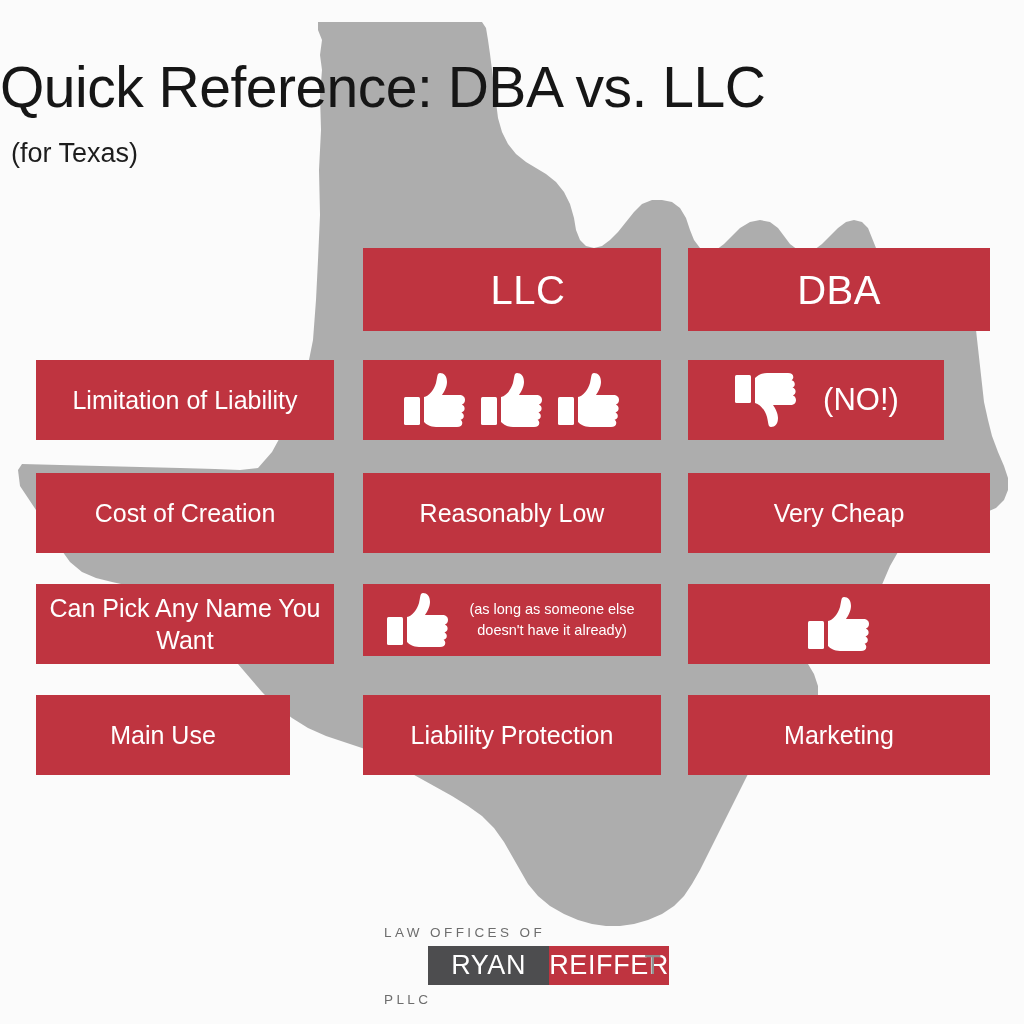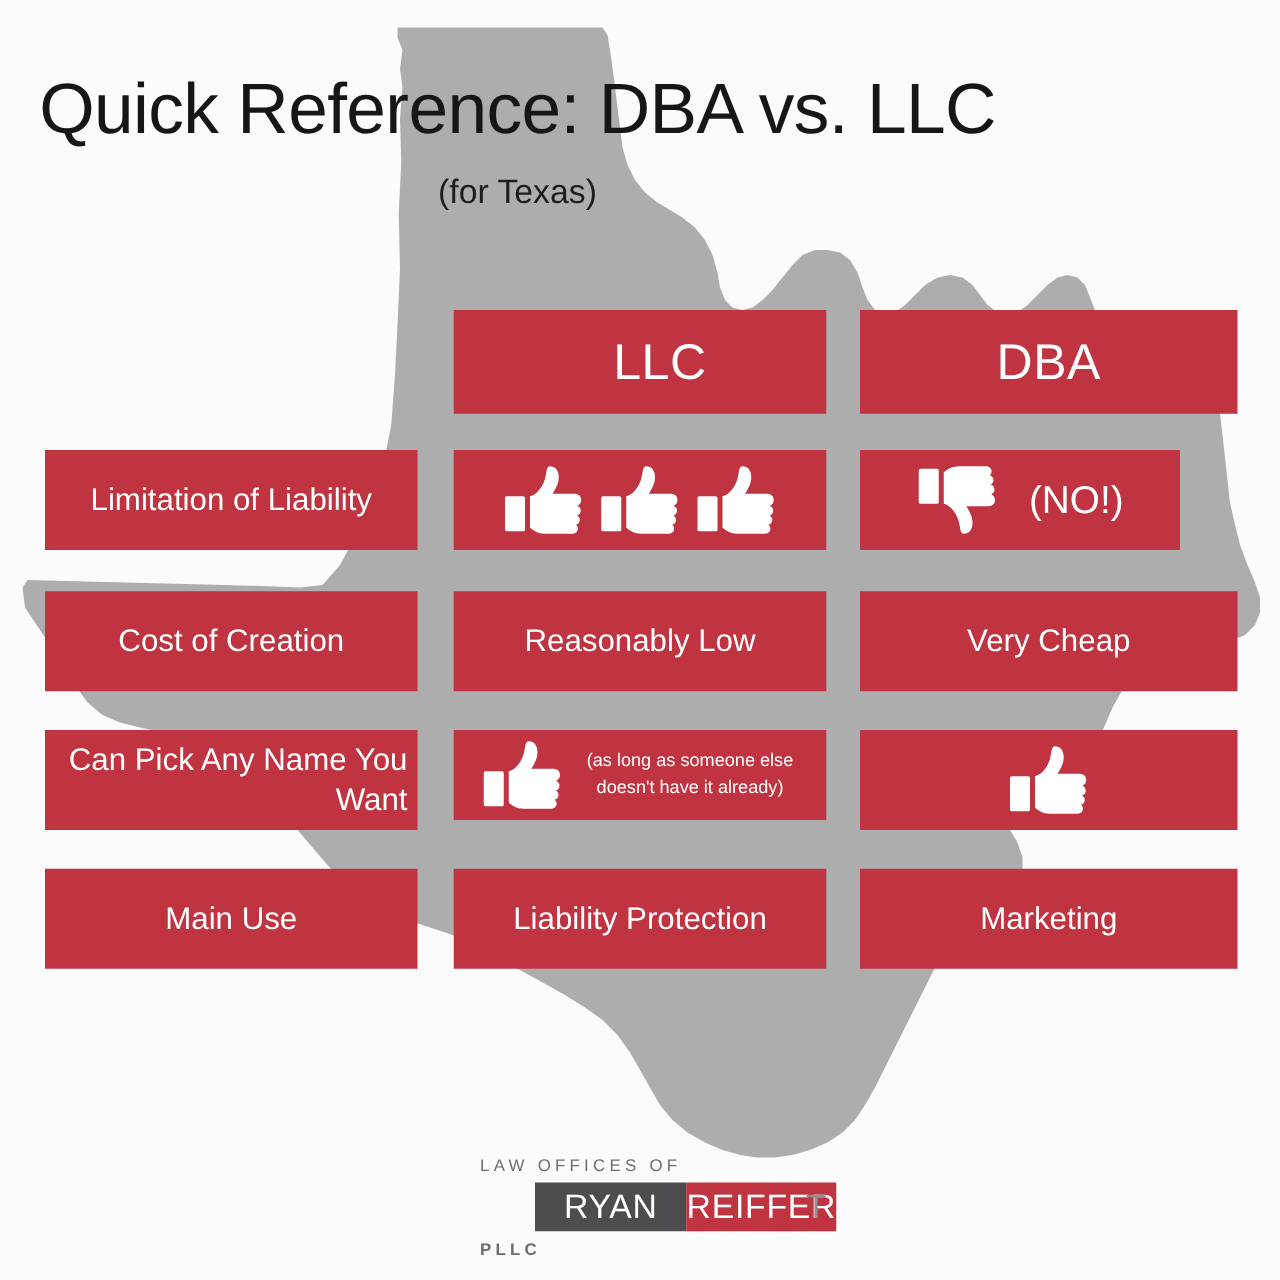--- a/index.html
+++ b/index.html
@@ -8,28 +8,28 @@
     background:#fbfbfb;
     font-family:"Liberation Sans", sans-serif;
     overflow:hidden;
   }
   #stage { position:relative; width:1024px; height:1024px; background:#fbfbfb; }
 
   
   #texas-map { position:absolute; left:0; top:0; width:1024px; height:1024px; z-index:1; }
 
   
-  #title-block { position:absolute; left:0; top:58px; width:828px; z-index:3; text-align:center; }
+  #title-block { position:absolute; left:0; top:58px; width:828px; z-index:3; text-align:left; }
   #page-title {
     font-size:57px; font-weight:400; color:#161616;
     letter-spacing:-0.5px; line-height:1.05;
     font-family:"Liberation Sans", sans-serif;
   }
   #page-subtitle {
-    margin-top:20px; font-size:27px; color:#1d1d1d; font-weight:400;
+    margin-top:20px; font-size:27px; color:#1d1d1d; font-weight:400;padding-left:11px;
   }
 
   
   #grid { position:absolute; z-index:3; left:0; top:0; width:1024px; height:1024px; }
   .cell {
     position:absolute;
     background:#bf3440;
     display:flex; align-items:center; justify-content:center;
     color:#ffffff;
     text-align:center;
@@ -72,21 +72,21 @@
     display:flex; align-items:center; justify-content:center;
     font-size:27px; letter-spacing:0.6px; font-weight:400;
     position:relative;
   }
   #logo-tail {
     position:absolute; right:-19px; top:0; height:39px;
     display:flex; align-items:center;
     color:#8f8f8f; font-size:27px; font-weight:400;
   }
   #logo-bottom {
-    margin-top:7px; font-size:13.5px; letter-spacing:3.4px; color:#6d6d6d; font-weight:700;
+    margin-top:7px; font-size:13.5px; letter-spacing:3.4px; color:#6d6d6d; font-weight:400;
   }
 </style>
 </head>
 <body>
 
 <div id="stage">
 
   <svg id="texas-map" viewBox="0 0 1024 1024" aria-hidden="true">
     <path fill="#adadad" d="
       M318,22
@@ -201,21 +201,21 @@
         <span class="celltext">Reasonably Low</span>
       </div>
     </div>
 
     <div class="cell value" style="left:688px; top:473px; width:302px; height:80px;">
       <div class="cell-inner">
         <span class="celltext">Very Cheap</span>
       </div>
     </div>
 
-    <div class="cell rowlabel" style="left:36px; top:584px; width:298px; height:80px;text-align:right;">
+    <div class="cell rowlabel" style="left:36px; top:584px; width:298px; height:80px;">
       <div class="cell-inner">
         <span class="celltext">Can Pick Any Name You Want</span>
       </div>
     </div>
 
     <div class="cell value" style="left:363px; top:584px; width:298px; height:72px;">
       <div class="cell-inner">
         <svg class="thumb" width="66" height="58" viewBox="0 0 66 58">
           <rect x="2" y="26" width="16" height="28" rx="1.5" fill="#ffffff"></rect>
           <path fill="#ffffff" d="M22,26 C27,25 32,19 34,12 C35.5,6 35,2 38,2 C42,2 45,5 45,11 C45,16 42,21 40,24 L57,24 C61,24 63,26 63,29 C63,31.5 61.5,33 59.8,33.6 C61.5,34.3 62.6,35.6 62.6,37.5 C62.6,39.5 61.3,40.9 59.5,41.4 C61,42.1 61.8,43.4 61.8,45 C61.8,47 60.4,48.4 58.6,48.8 C59.8,49.6 60.3,50.7 60.3,52 C60.3,54.4 58.3,56 55,56 L34,56 C28,56 24,53 22,51 Z"></path>
@@ -226,21 +226,21 @@
 
     <div class="cell value" style="left:688px; top:584px; width:302px; height:80px;">
       <div class="cell-inner">
         <svg class="thumb" width="66" height="58" viewBox="0 0 66 58">
           <rect x="2" y="26" width="16" height="28" rx="1.5" fill="#ffffff"></rect>
           <path fill="#ffffff" d="M22,26 C27,25 32,19 34,12 C35.5,6 35,2 38,2 C42,2 45,5 45,11 C45,16 42,21 40,24 L57,24 C61,24 63,26 63,29 C63,31.5 61.5,33 59.8,33.6 C61.5,34.3 62.6,35.6 62.6,37.5 C62.6,39.5 61.3,40.9 59.5,41.4 C61,42.1 61.8,43.4 61.8,45 C61.8,47 60.4,48.4 58.6,48.8 C59.8,49.6 60.3,50.7 60.3,52 C60.3,54.4 58.3,56 55,56 L34,56 C28,56 24,53 22,51 Z"></path>
         </svg>
       </div>
     </div>
 
-    <div class="cell rowlabel" style="left:36px; top:695px; width:298px; height:80px;">
+    <div class="cell rowlabel" style="left:36px; top:695px; width:254px; height:80px;">
       <div class="cell-inner">
         <span class="celltext">Main Use</span>
       </div>
     </div>
 
     <div class="cell value" style="left:363px; top:695px; width:298px; height:80px;">
       <div class="cell-inner">
         <span class="celltext">Liability Protection</span>
       </div>
     </div>

